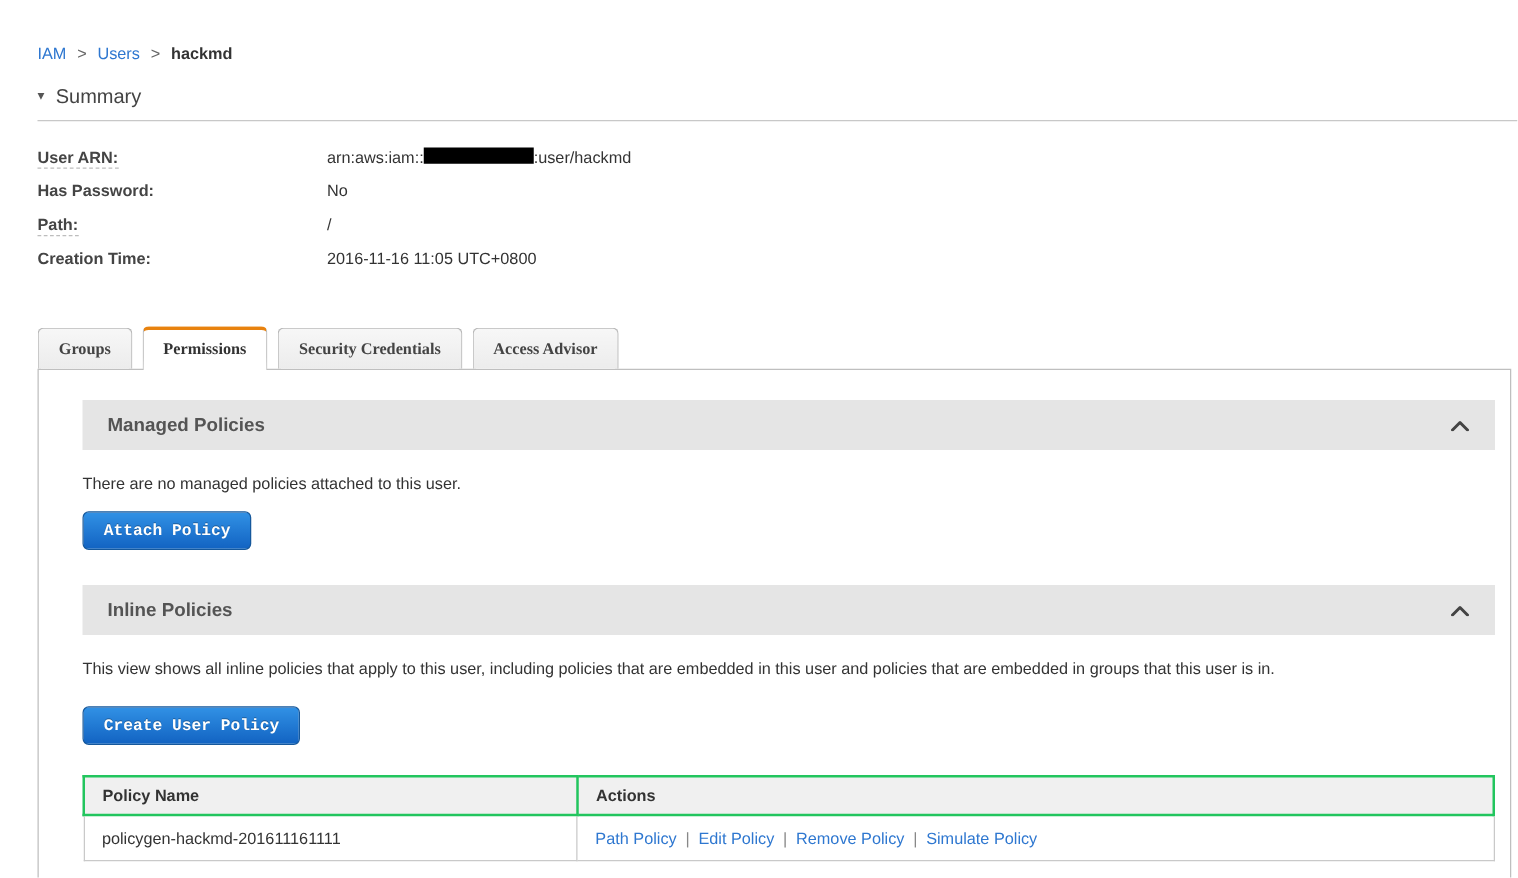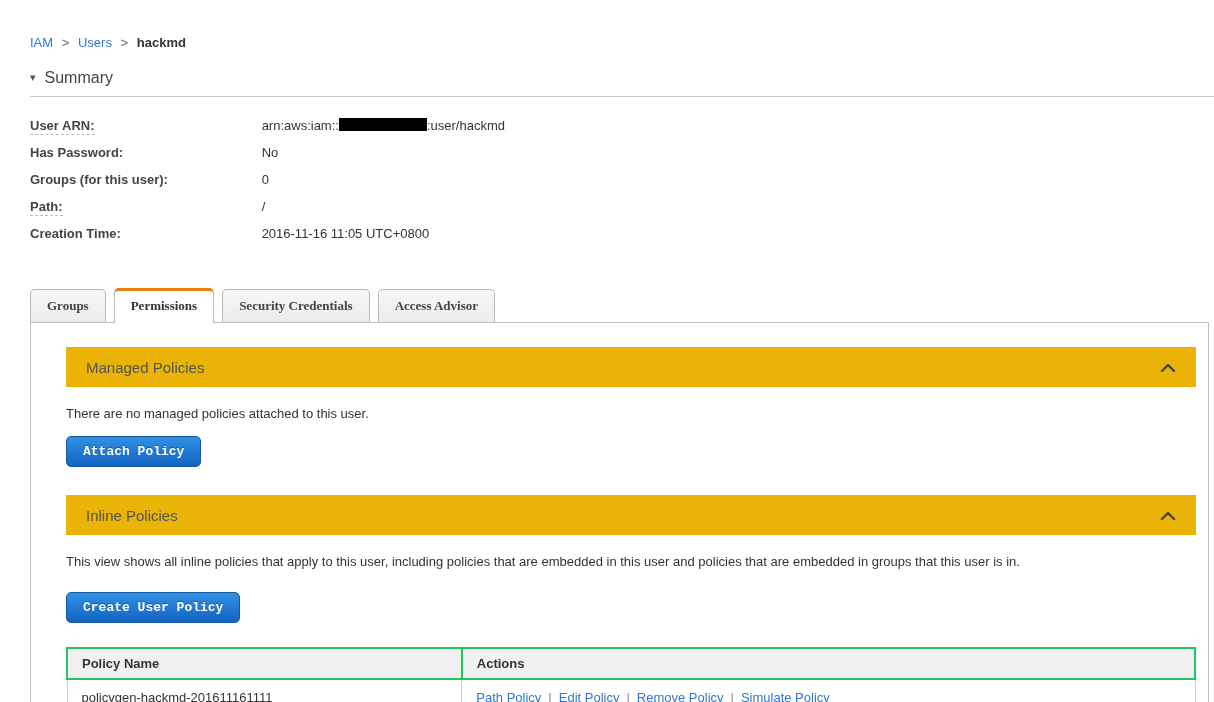--- a/index.html
+++ b/index.html
@@ -52,26 +52,27 @@
     margin: 0 5px 0 30px;
     border: 1px solid #bfbfbf;
     background: #fff;
     padding: 24px 12px 28px 35px;
     position: relative; z-index: 1;
     min-height: 396px;
   }
 
   
   .section-bar {
-    background: #eab308;
+    background: #e5e5e5;
     height: 40px;
     display: flex; align-items: center; justify-content: space-between;
     padding: 0 20px;
     font-size: 15px; color: #545454;
     cursor: pointer;
+    font-weight: bold;
   }
   .section-bar .chev { display: flex; align-items: center; cursor: pointer; }
   .section-body { padding: 19px 0 28px 0; }
   .section-msg { color: #333; margin-bottom: 15px; }
   .section-desc { color: #333; margin-bottom: 23px; }
 
   
   .btn-blue {
     display: inline-block;
     padding: 7px 16px;
@@ -111,24 +112,20 @@
 <hr class="summary-divider">
 
 <div class="summary-fields">
   <div class="summary-row">
     <span class="lbl"><span class="dashed">User ARN:</span></span>
     <span><span>arn:aws:iam::</span><span class="redacted-box"></span><span>:user/hackmd</span></span>
   </div>
   <div class="summary-row">
     <span class="lbl">Has Password:</span>
     <span>No</span>
-  </div>
-  <div class="summary-row">
-    <span class="lbl">Groups (for this user):</span>
-    <span>0</span>
   </div>
   <div class="summary-row">
     <span class="lbl"><span class="dashed">Path:</span></span>
     <span>/</span>
   </div>
   <div class="summary-row">
     <span class="lbl">Creation Time:</span>
     <span>2016-11-16 11:05 UTC+0800</span>
   </div>
 </div>

